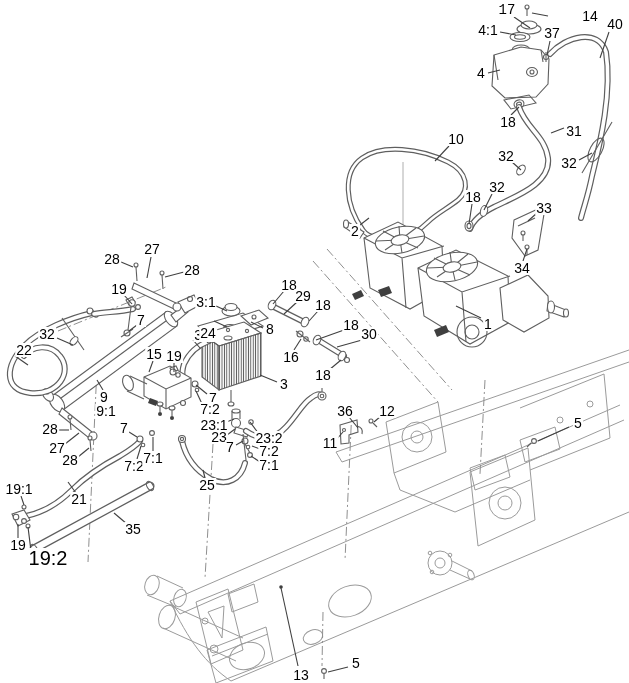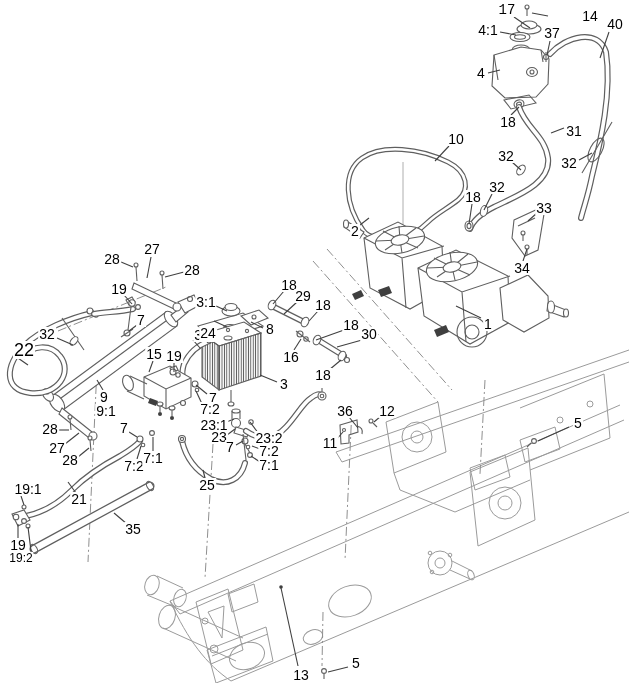--- a/index.html
+++ b/index.html
@@ -455,21 +455,21 @@
       <div class="callout" style="left: 284px; top: 384px; font-size: 14px;">3</div>
       <div class="callout" style="left: 112px; top: 259px; font-size: 14px;">28</div>
       <div class="callout" style="left: 152px; top: 249px; font-size: 14px;">27</div>
       <div class="callout" style="left: 192px; top: 270px; font-size: 14px;">28</div>
       <div class="callout" style="left: 119px; top: 289px; font-size: 14px;">19</div>
       <div class="callout" style="left: 141px; top: 320px; font-size: 14px;">7</div>
       <div class="callout" style="left: 206px; top: 302px; font-size: 14px;">3:1</div>
       <div class="callout" style="left: 204px; top: 318px; font-size: 14px; margin-top: 17px;">3:2</div>
       <div class="callout" style="left: 208px; top: 333px; font-size: 14px;">24</div>
       <div class="callout" style="left: 47px; top: 334px; font-size: 14px;">32</div>
-      <div class="callout" style="left: 24px; top: 350px; font-size: 18px;">22</div>
+      <div class="callout" style="left: 24px; top: 350px; font-size: 14px;">22</div>
       <div class="callout" style="left: 104px; top: 397px; font-size: 14px;">9</div>
       <div class="callout" style="left: 106px; top: 411px; font-size: 14px; text-align: center;">9:1</div>
       <div class="callout" style="left: 154px; top: 354px; font-size: 14px;">15</div>
       <div class="callout" style="left: 174px; top: 356px; font-size: 14px;">19</div>
       <div class="callout" style="left: 213px; top: 398px; font-size: 14px;">7</div>
       <div class="callout" style="left: 210px; top: 409px; font-size: 14px;">7:2</div>
       <div class="callout" style="left: 214px; top: 425px; font-size: 14px;">23:1</div>
       <div class="callout" style="left: 219px; top: 437px; font-size: 14px;">23</div>
       <div class="callout" style="left: 269px; top: 438px; font-size: 14px; text-align: right;">23:2</div>
       <div class="callout" style="left: 230px; top: 447px; font-size: 14px;">7</div>
@@ -477,23 +477,23 @@
       <div class="callout" style="left: 269px; top: 465px; font-size: 14px;">7:1</div>
       <div class="callout" style="left: 207px; top: 485px; font-size: 14px;">25</div>
       <div class="callout" style="left: 124px; top: 428px; font-size: 14px;">7</div>
       <div class="callout" style="left: 134px; top: 466px; font-size: 14px;">7:2</div>
       <div class="callout" style="left: 153px; top: 458px; font-size: 14px;">7:1</div>
       <div class="callout" style="left: 50px; top: 429px; font-size: 14px;">28</div>
       <div class="callout" style="left: 57px; top: 448px; font-size: 14px;">27</div>
       <div class="callout" style="left: 70px; top: 460px; font-size: 14px;">28</div>
       <div class="callout" style="left: 79px; top: 499px; font-size: 14px;">21</div>
       <div class="callout" style="left: 133px; top: 529px; font-size: 14px;">35</div>
-      <div class="callout" style="left: 19px; top: 489px; font-size: 14px; margin-left: 9px;">19:1</div>
+      <div class="callout" style="left: 19px; top: 489px; font-size: 14px;">19:1</div>
       <div class="callout" style="left: 18px; top: 545px; font-size: 14px;">19</div>
-      <div class="callout" style="left: 21px; top: 558px; font-size: 12px;">19:2</div>
+      <div class="callout" style="left: 48px; top: 558px; font-size: 20px;">19:2</div>
       <div class="callout" style="left: 345px; top: 411px; font-size: 14px;">36</div>
       <div class="callout" style="left: 387px; top: 411px; font-size: 14px;">12</div>
       <div class="callout" style="left: 330px; top: 443px; font-size: 14px;">11</div>
       <div class="callout" style="left: 578px; top: 423px; font-size: 14px;">5</div>
       <div class="callout" style="left: 301px; top: 675px; font-size: 14px;">13</div>
       <div class="callout" style="left: 356px; top: 663px; font-size: 14px;">5</div>
     </div>
 
 </div>
 

